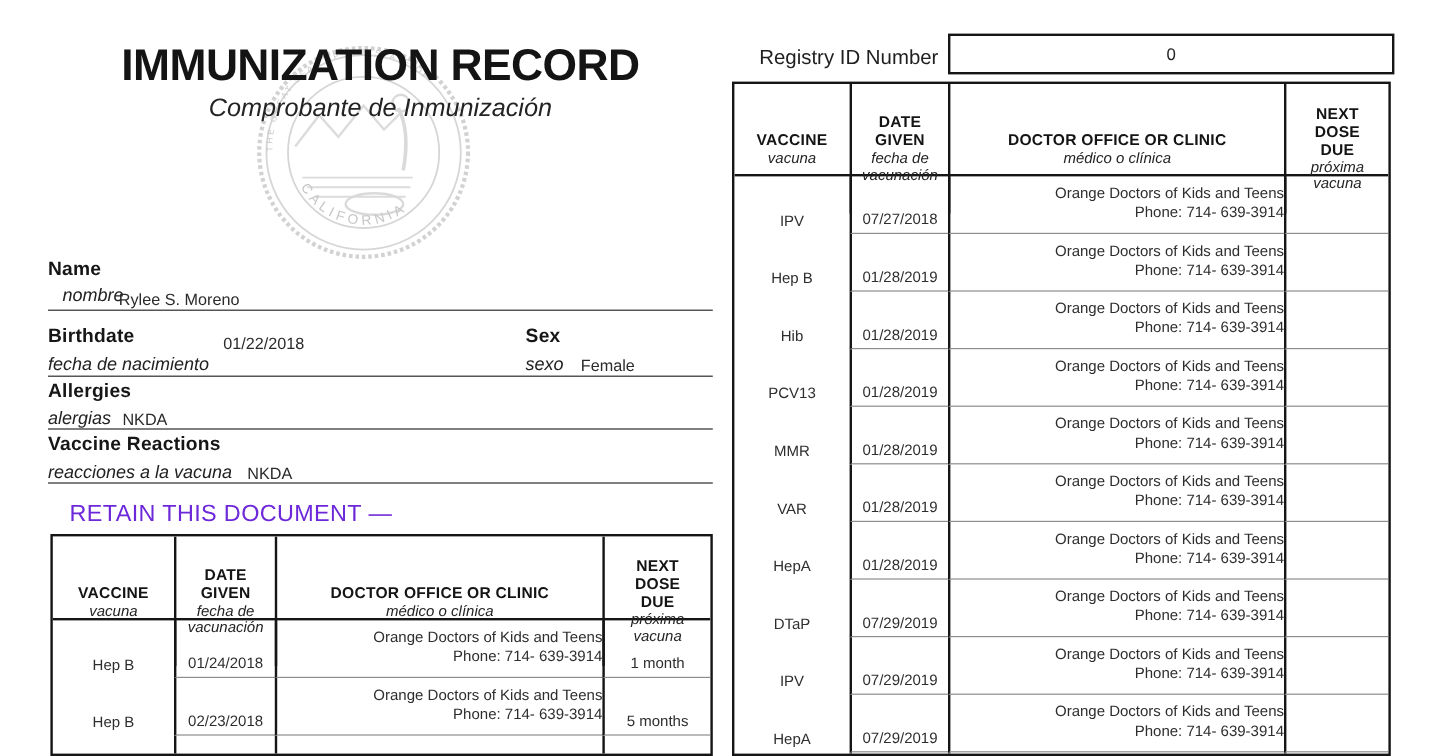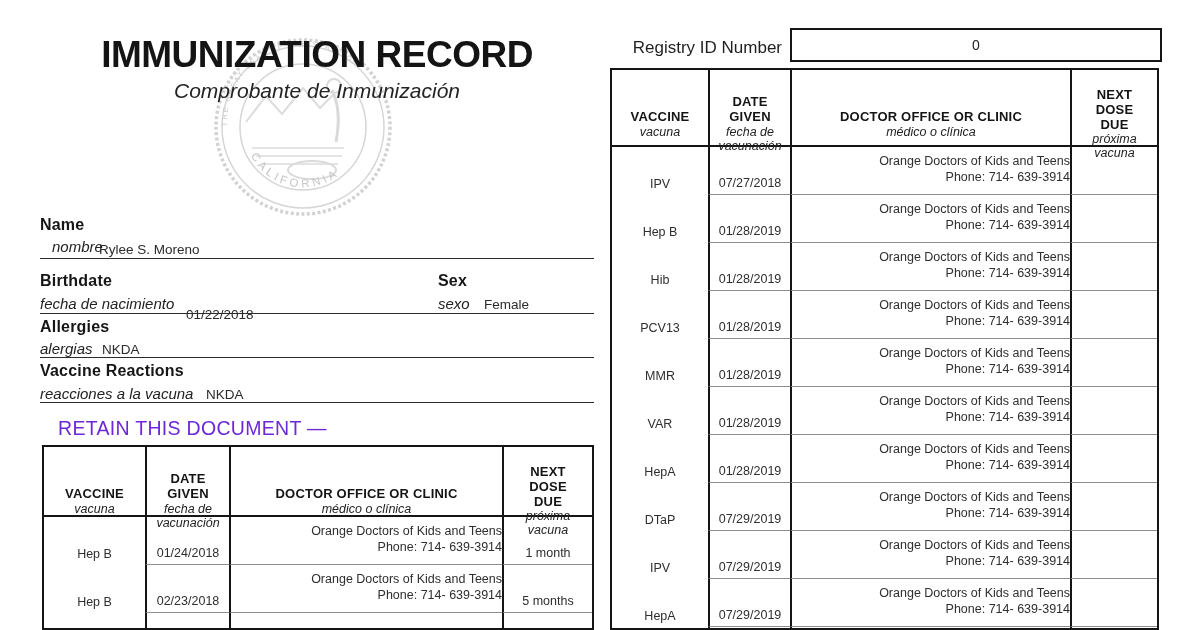--- a/index.html
+++ b/index.html
@@ -87,21 +87,21 @@
   <div class="doc-subtitle">Comprobante de Inmunización</div>
 </div>
 
 <div class="abs flabel" style="left:40px; top:216px;">Name</div>
 <div class="abs fsub" style="left:52px; top:238px;">nombre</div>
 <div class="abs fval" style="left:99px; top:242px;">Rylee S. Moreno</div>
 <div class="abs fline" style="top:258px;"></div>
 
 <div class="abs flabel" style="left:40px; top:272px;">Birthdate</div>
 <div class="abs fsub" style="left:40px; top:295px;">fecha de nacimiento</div>
-<div class="abs fval" style="left:186px; top:307px;">01/22/2018</div>
+<div class="abs fval" style="left:186px; top:279px;">01/22/2018</div>
 <div class="abs flabel" style="left:438px; top:272px;">Sex</div>
 <div class="abs fsub" style="left:438px; top:295px;">sexo</div>
 <div class="abs fval" style="left:484px; top:297px;">Female</div>
 <div class="abs fline" style="top:313px;"></div>
 
 <div class="abs flabel" style="left:40px; top:318px;">Allergies</div>
 <div class="abs fsub" style="left:40px; top:340px;">alergias</div>
 <div class="abs fval" style="left:102px; top:342px;">NKDA</div>
 <div class="abs fline" style="top:357px;"></div>
 

